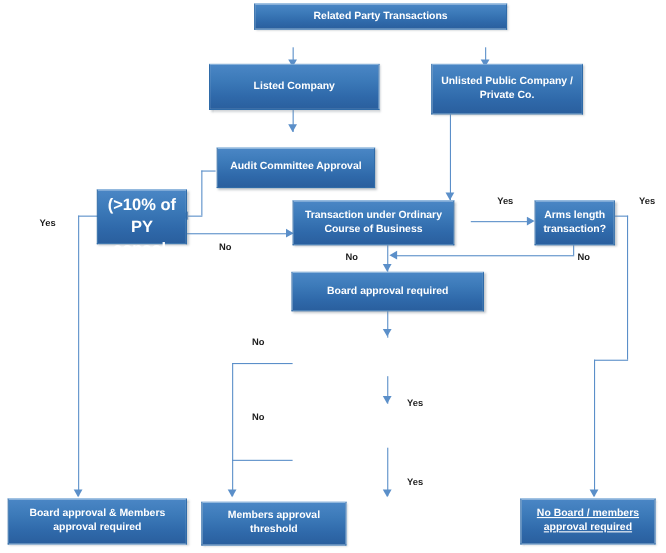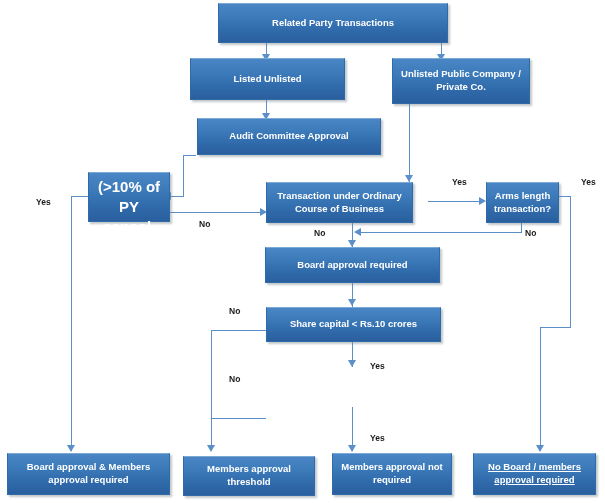--- a/index.html
+++ b/index.html
@@ -132,48 +132,45 @@
   <div class="elabel" style="left:199px; top:219px;">No</div>
   <div class="elabel" style="left:452px; top:177px;">Yes</div>
   <div class="elabel" style="left:314px; top:228px;">No</div>
   <div class="elabel" style="left:581px; top:177px;">Yes</div>
   <div class="elabel" style="left:525px; top:228px;">No</div>
   <div class="elabel" style="left:229px; top:306px;">No</div>
   <div class="elabel" style="left:370px; top:361px;">Yes</div>
   <div class="elabel" style="left:229px; top:374px;">No</div>
   <div class="elabel" style="left:370px; top:433px;">Yes</div>
 
-  <div class="node" style="left:218px; top:3px; width:230px; height:40px;">Related Party Transactions</div>
+  <div class="node" style="left:231px; top:3px; width:230px; height:24px;">Related Party Transactions</div>
 
-  <div class="node" style="left:190px; top:58px; width:155px; height:42px;">Listed Unlisted</div>
+  <div class="node" style="left:190px; top:58px; width:155px; height:42px;">Listed Company</div>
 
   <div class="node" style="left:392px; top:58px; width:138px; height:46px;">Unlisted Public Company /
 Private Co.</div>
 
-  <div class="node" style="left:197px; top:118px; width:184px; height:37px;">Audit Committee Approval</div>
+  <div class="node" style="left:197px; top:134px; width:144px; height:37px;">Audit Committee Approval</div>
 
   <div class="node" style="left:88px; top:172px; width:82px; height:50px; font-size:15px;">Material RPT
 (&gt;10% of PY
 consol. turnover)</div>
 
   <div class="node" style="left:266px; top:182px; width:147px; height:41px;">Transaction under Ordinary
 Course of Business</div>
 
   <div class="node" style="left:265px; top:247px; width:175px; height:36px;">Board approval required</div>
 
   <div class="node" style="left:486px; top:182px; width:73px; height:41px;">Arms length
 transaction?</div>
 
-  <div class="node" style="left:266px; top:307px; width:175px; height:35px;">Share capital &lt; Rs.10 crores</div>
 
 
   <div class="node" style="left:7px; top:453px; width:163px; height:42px;text-align:center;">Board approval &amp; Members
 approval required</div>
 
   <div class="node" style="left:183px; top:456px; width:132px; height:40px;">Members approval threshold</div>
 
-  <div class="node" style="left:332px; top:453px; width:120px; height:42px;">Members approval not
-required</div>
 
   <div class="node" style="left:473px; top:453px; width:123px; height:42px;text-decoration:underline;">No Board / members
 approval required</div>
 
 </div>
 
 </body></html>

